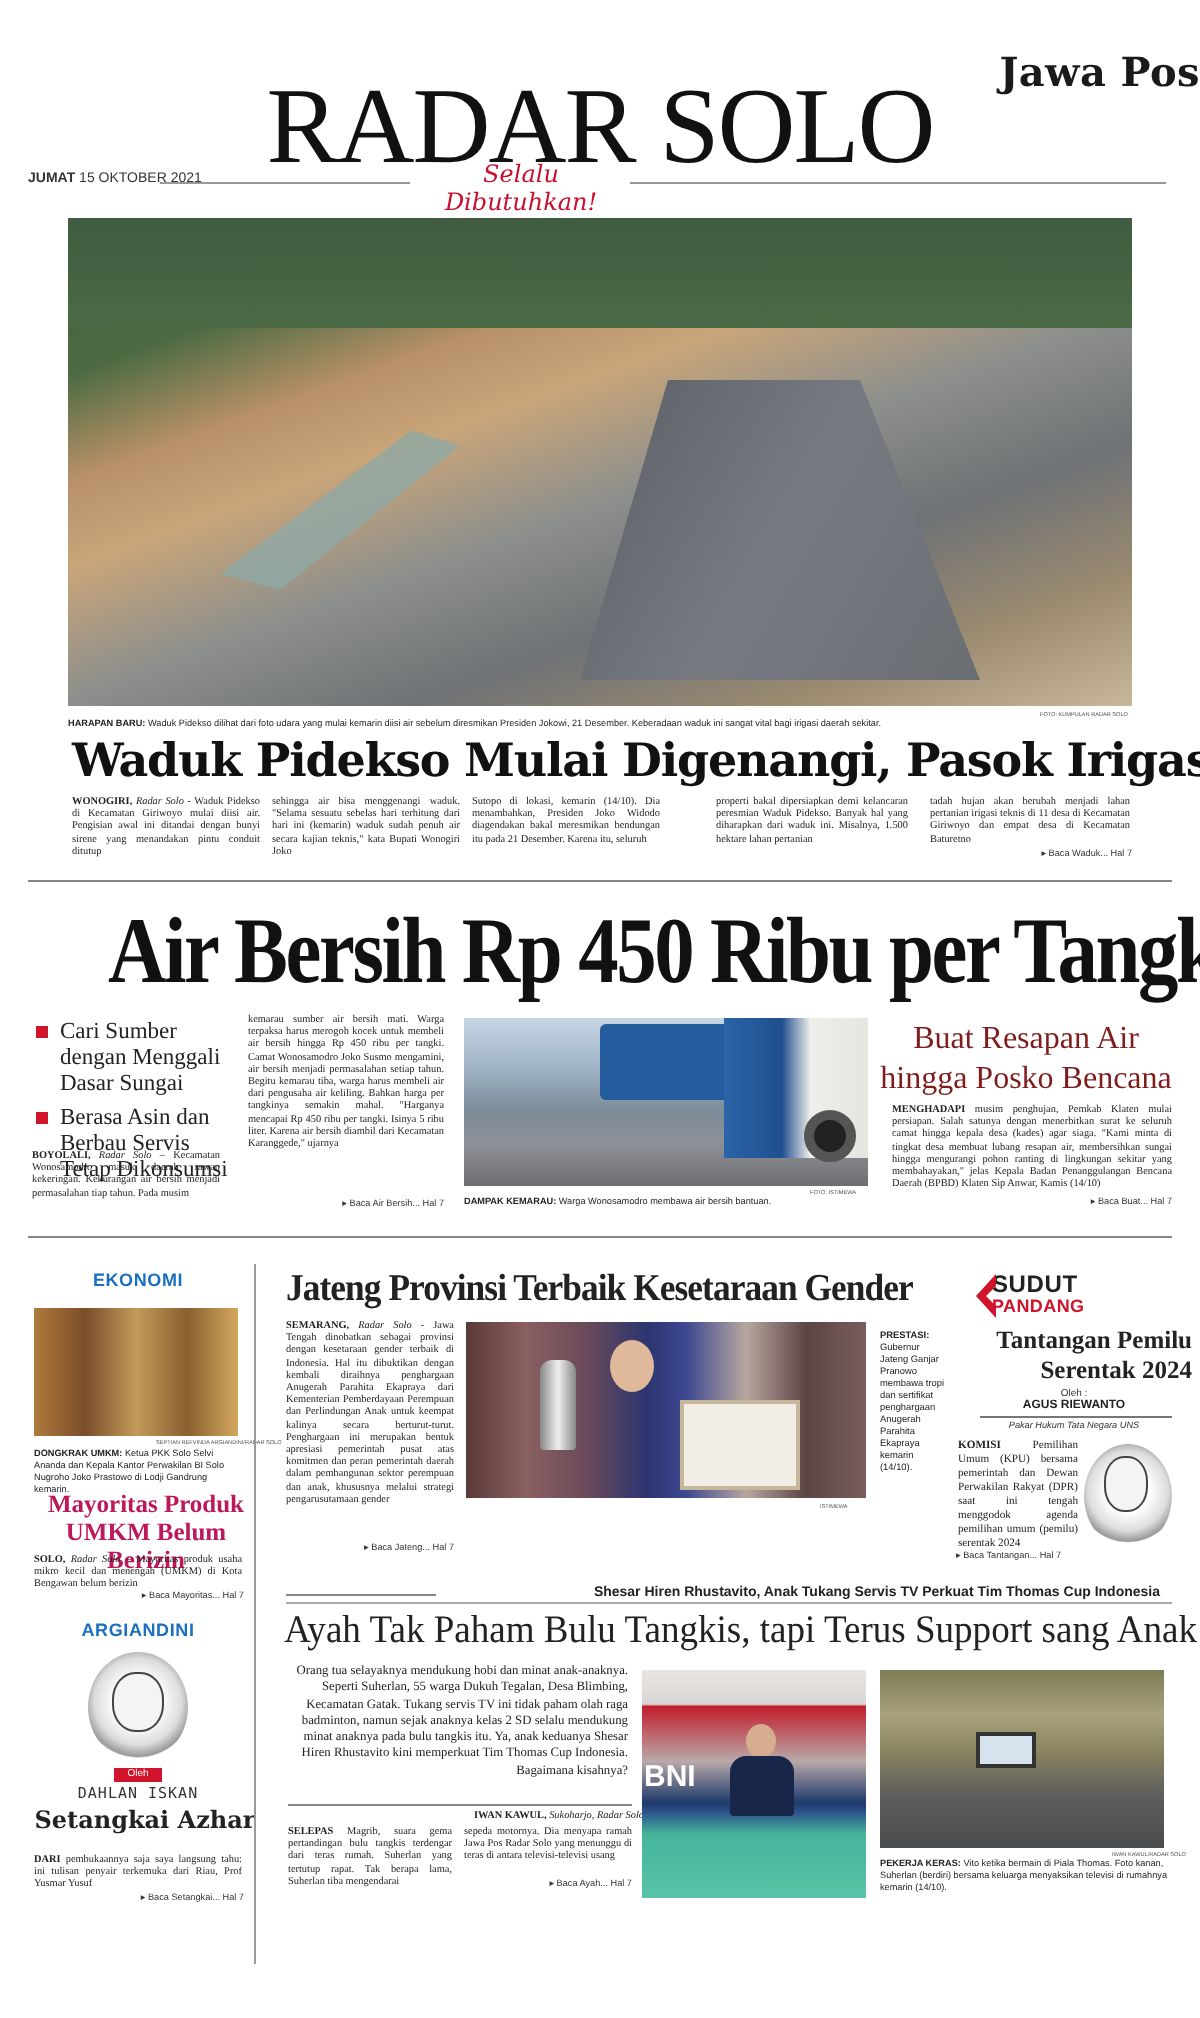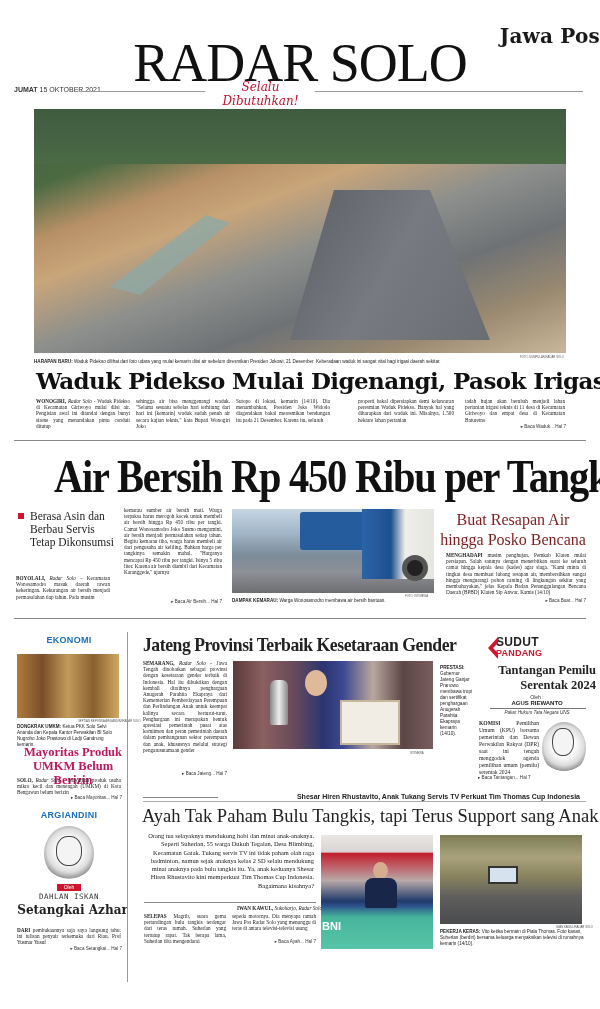--- a/index.html
+++ b/index.html
@@ -84,21 +84,21 @@
   .hl-ayah { left: 142px; top: 804px; width: 450px; font-family: "Liberation Serif", serif; font-size: 19.5px; line-height: 24px; color: #222; white-space: nowrap; transform: scaleX(0.95); transform-origin: left; }
   .lead { left: 144px; top: 832px; width: 170px; font-family: "Liberation Serif", serif; font-size: 6.4px; line-height: 8.3px; text-align: right; color: #222; }
   .byline { left: 210px; top: 905px; width: 112px; font-family: "Liberation Serif", serif; font-size: 5.2px; text-align: right; color: #222; }
   .byline b { font-weight: bold; }
 
   .badm-photo { left: 321px; top: 835px; width: 112px; height: 114px; background: linear-gradient(180deg, #eae6e3 0%, #d8d4d4 15%, #c21e2c 16%, #b9a9a9 40%, #1f3a6b 58%, #2d4f8a 62%, #45b59c 72%, #58c4a7 100%); }
   .family-photo { left: 440px; top: 835px; width: 142px; height: 89px; background: linear-gradient(180deg, #7d7d55 0%, #a9a27c 25%, #8b8560 45%, #5e5e5c 70%, #4a4b4d 100%); }
   .tv { left: 488px; top: 866px; width: 30px; height: 18px; background: #d7e2ef; border: 2px solid #333; }
   .player-shirt { left: 365px; top: 878px; width: 32px; height: 30px; background: #18264a; border-radius: 8px 8px 2px 2px; }
   .player-head { left: 373px; top: 862px; width: 15px; height: 17px; border-radius: 50%; background: #d7ad8f; }
-  .bni { left: 322px; top: 920px; font-family: "Liberation Sans", sans-serif; font-weight: bold; font-size: 11px; color: #fff; }
+  .bni { left: 322px; top: 880px; font-family: "Liberation Sans", sans-serif; font-weight: bold; font-size: 15px; color: #fff; }
 </style>
 </head>
 <body>
 
 <div class="abs mast-jawapos">Jawa Pos</div>
 <div class="abs mast-title">RADAR SOLO</div>
 <div class="abs mast-date"><b>JUMAT</b> <span>15 OKTOBER 2021</span></div>
 <div class="abs mast-rule-l"></div>
 <div class="abs mast-tagline">Selalu Dibutuhkan!</div>
 <div class="abs mast-rule-r"></div>
@@ -117,20 +117,21 @@
 <div class="abs body-text" style="left:236px; top:398px; width:94px;">Sutopo di lokasi, kemarin (14/10). Dia menambahkan, Presiden Joko Widodo diagendakan bakal meresmikan bendungan itu pada 21 Desember. Karena itu, seluruh</div>
 <div class="abs body-text" style="left:358px; top:398px; width:96px;">properti bakal dipersiapkan demi kelancaran peresmian Waduk Pidekso. Banyak hal yang diharapkan dari waduk ini. Misalnya, 1.500 hektare lahan pertanian</div>
 <div class="abs body-text" style="left:465px; top:398px; width:100px;">tadah hujan akan berubah menjadi lahan pertanian irigasi teknis di 11 desa di Kecamatan Giriwoyo dan empat desa di Kecamatan Baturetno</div>
 <div class="abs baca" style="left:470px; top:424px; width:96px;">▸ <span>Baca Waduk... Hal 7</span></div>
 
 <div class="abs rule" style="left:14px; top:440px; width:572px;"></div>
 
 <div class="abs hl-air">Air Bersih Rp 450 Ribu per Tangki</div>
 
 <div class="abs bullet-list">
+  <div class="bullet"><span class="sq"></span><span>Cari Sumber dengan Menggali Dasar Sungai</span></div>
   <div class="bullet"><span class="sq"></span><span>Berasa Asin dan Berbau Servis Tetap Dikonsumsi</span></div>
 </div>
 <div class="abs body-text" style="left:16px; top:575px; width:94px;"><b>BOYOLALI,</b> <i>Radar Solo</i><span> – Kecamatan Wonosamodro masuk daerah rawan kekeringan. Kekurangan air bersih menjadi permasalahan tiap tahun. Pada musim</span></div>
 <div class="abs body-text" style="left:124px; top:507px; width:98px;">kemarau sumber air bersih mati. Warga terpaksa harus merogoh kocek untuk membeli air bersih hingga Rp 450 ribu per tangki. Camat Wonosamodro Joko Susmo mengamini, air bersih menjadi permasalahan setiap tahun. Begitu kemarau tiba, warga harus membeli air dari pengusaha air keliling. Bahkan harga per tangkinya semakin mahal. "Harganya mencapai Rp 450 ribu per tangki. Isinya 5 ribu liter. Karena air bersih diambil dari Kecamatan Karanggede," ujarnya</div>
 <div class="abs baca" style="left:124px; top:599px; width:98px;">▸ <span>Baca Air Bersih... Hal 7</span></div>
 
 <div class="abs photo water-photo"></div>
 <div class="abs truck-blue"></div>
 <div class="abs truck"></div>
 <div class="abs wheel"></div>

